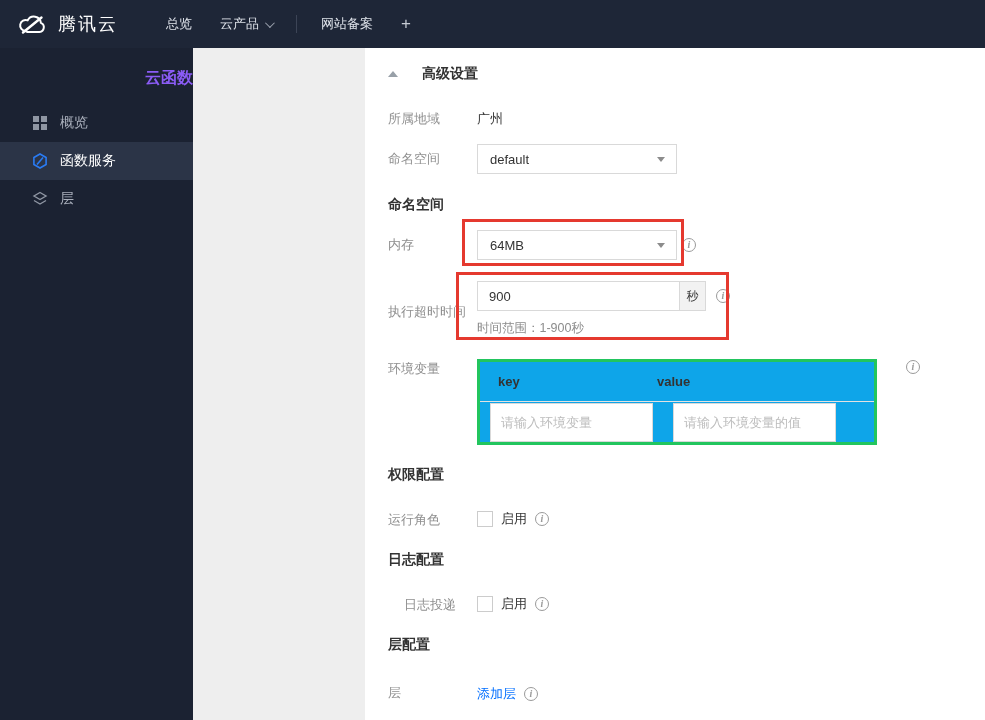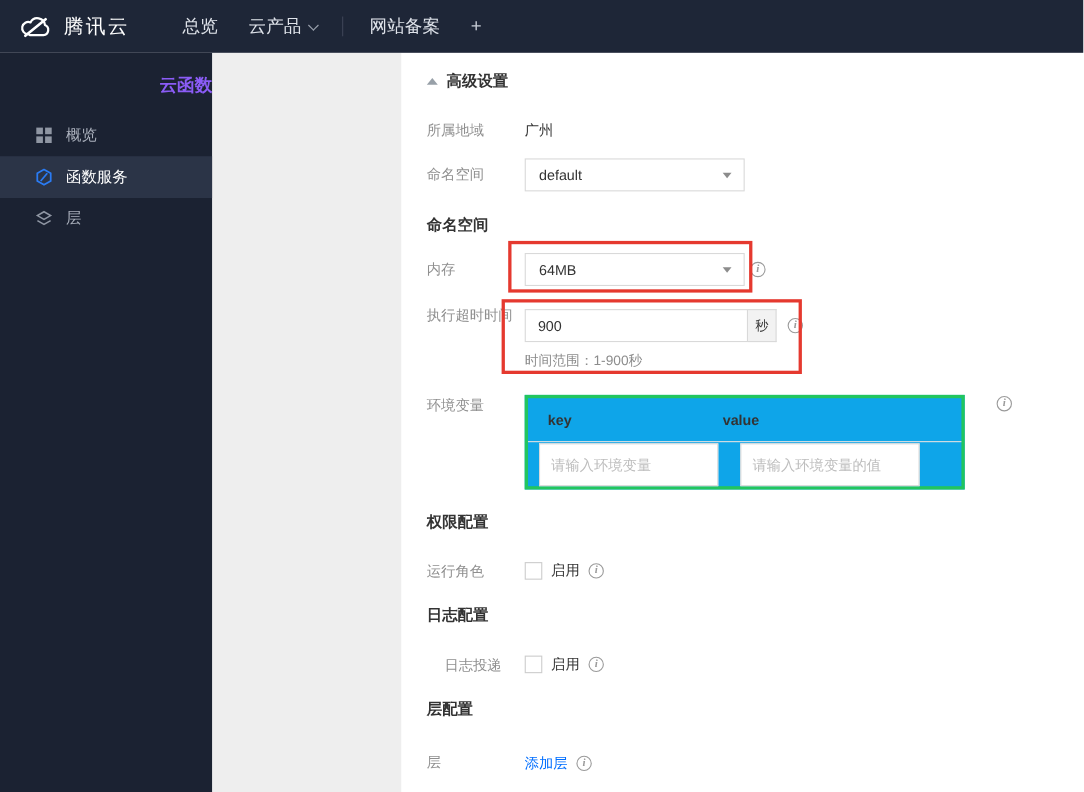--- a/index.html
+++ b/index.html
@@ -8,38 +8,38 @@
     position:relative; overflow:hidden; background:#fff;
     font-family:"Liberation Sans","DejaVu Sans",sans-serif;
     color:#333; font-size:13px;
   }
   
   .topbar { position:absolute; left:0; top:0; width:985px; height:48px;
     background:#1e2637; display:flex; align-items:center; z-index:10; }
   .logo-wrap { display:flex; align-items:center; padding-left:16px; }
   .brand { color:#fff; font-size:18px; margin-left:10px; letter-spacing:2px; font-weight:500; }
   .topnav { display:flex; align-items:center; margin-left:34px; }
-  .topnav-item { color:#dfe3ea; font-size:16px; padding:0 14px; height:48px;
+  .topnav-item { color:#dfe3ea; font-size:13px; padding:0 14px; height:48px;
     display:flex; align-items:center; gap:6px; cursor:pointer; white-space:nowrap; }
   .chevron { width:7px; height:7px; border-right:1.5px solid #9aa1ad; border-bottom:1.5px solid #9aa1ad;
     transform:rotate(45deg) translateY(-2px); display:inline-block; }
   .topnav-divider { width:1px; height:18px; background:#3c4456; margin:0 10px; }
   .topnav-plus { color:#c6cbd4; font-size:17px; padding:0 14px; cursor:pointer; }
   
   .sidebar { position:absolute; left:0; top:48px; width:193px; height:672px; background:#1b2232; }
   .sidebar-title { color:#8b5cf6; font-size:16px; font-weight:bold; padding:20px 0 0 32px; height:56px;text-align:right; }
   .side-item { height:38px; display:flex; align-items:center; padding-left:32px; gap:12px;
     color:#aab0bc; font-size:14px; cursor:pointer; }
   .side-item.active { background:#2b3447; color:#fff; }
   .side-item svg { flex:0 0 auto; }
   
   .gray-panel { position:absolute; left:193px; top:48px; width:172px; height:672px; background:#eeeeee; }
   
   .main { position:absolute; left:365px; top:48px; width:620px; height:672px; background:#fff; }
-  .adv-header { position:absolute; left:23px; top:17px; display:flex; align-items:center; gap:8px; cursor:pointer; }
+  .adv-header { position:absolute; left:23px; top:17px; display:flex; align-items:center; gap:24px; cursor:pointer; }
   .tri-up { width:0; height:0; border-left:5px solid transparent; border-right:5px solid transparent;
     border-bottom:6px solid #98a0a8; }
   .adv-title { font-size:14px; font-weight:bold; color:#333; }
   .flabel { position:absolute; left:23px; color:#8f8f8f; font-size:13px; }
   .flabel.mid { height:30px; display:flex; align-items:center; }
   .fvalue { position:absolute; font-size:13px; color:#333; }
   .section-heading { position:absolute; left:23px; font-size:14px; font-weight:bold; color:#333; }
   .dropdown { position:absolute; width:200px; height:30px; border:1px solid #d9d9d9; background:#fff;
     display:flex; align-items:center; justify-content:space-between; padding:0 11px 0 12px;
     font-size:13px; color:#333; cursor:pointer; }
@@ -153,21 +153,21 @@
   <div class="section-heading" style="top:148px;">命名空间</div>
 
   <div class="flabel mid" style="top:182px;">内存</div>
   <div class="dropdown" style="left:112px; top:182px;text-align:right;">
     <span>64MB</span>
     <span class="caret-down"></span>
   </div>
   <span class="info-icon info-abs" style="left:317px; top:190px;">i</span>
   <div class="red-box" style="left:97px; top:171px; width:222px; height:47px;"></div>
 
-  <div class="flabel mid" style="top:224px;font-family:Liberation Mono, monospace;">执行超时时间</div>
+  <div class="flabel mid" style="top:249px;font-family:Liberation Mono, monospace;">执行超时时间</div>
   <div class="input-group">
     <input class="text-input" type="text" value="900" style="">
     <span class="unit-suffix">秒</span>
   </div>
   <span class="info-icon info-abs" style="left:351px; top:241px;">i</span>
   <div class="hint">时间范围：1-900秒</div>
   <div class="red-box" style="left:91px; top:224px; width:273px; height:68px;"></div>
 
   <div class="flabel" style="top:312px;">环境变量</div>
   <div class="env-table">

